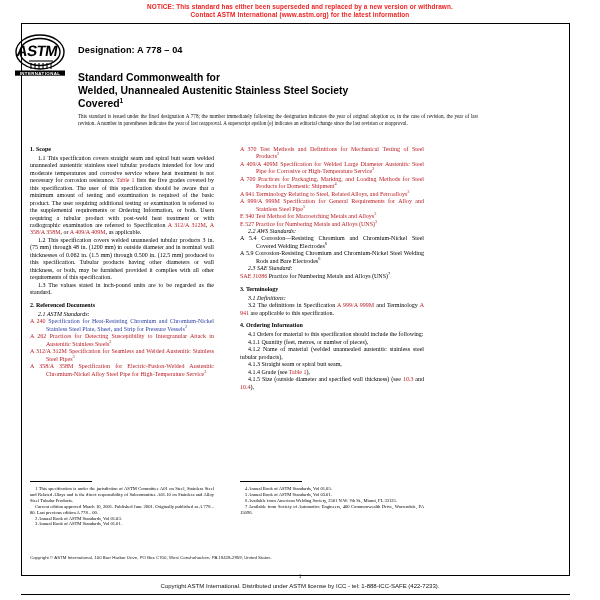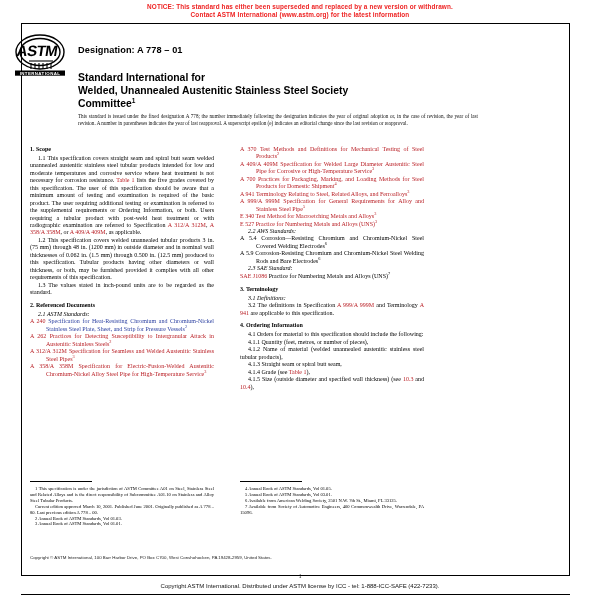--- a/index.html
+++ b/index.html
@@ -193,26 +193,26 @@
       </g>
       <g fill="#000" stroke="#000" stroke-width="1.1">
         <path d="M16 28 L40 28"></path>
         <path d="M18 30 L18 36 M22 30 L22 36 M26 30 L26 36 M30 30 L30 36 M34 30 L34 36 M38 30 L38 36"></path>
       </g>
       <rect x="2" y="37.5" width="50" height="5.2" fill="#000"></rect>
       <text x="27" y="41.7" font-size="4.4" text-anchor="middle" fill="#fff" font-family="'Liberation Sans', sans-serif" font-weight="bold" letter-spacing="0.4">INTERNATIONAL</text>
     </svg>
   </div>
 
-  <div class="designation">Designation: A 778 – 01</div>
+  <div class="designation">Designation: A 778 – 04</div>
 
   <div class="title-block">
-    <div>Standard International for</div>
+    <div>Standard Commonwealth for</div>
     <div>Welded, Unannealed Austenitic Stainless Steel Society</div>
-    <div><span>Committee</span><sup>1</sup></div>
+    <div><span>Covered</span><sup>1</sup></div>
   </div>
 
   <div class="intro">This standard is issued under the fixed designation A 778; the number immediately following the designation indicates the year of original adoption or, in the case of revision, the year of last revision. A number in parentheses indicates the year of last reapproval. A superscript epsilon (e) indicates an editorial change since the last revision or reapproval.</div>
 
   <div class="col left">
 
     <div class="sec-head">1. Scope</div>
 
     <p class="para"><span>1.1 This specification covers straight seam and spiral butt seam welded unannealed austenitic stainless steel tubular products intended for low and moderate temperatures and corrosive service where heat treatment is not necessary for corrosion resistance. </span><span class="link">Table 1</span><span> lists the five grades covered by this specification. The user of this specification should be aware that a minimum amount of testing and examination is required of the basic product. The user requiring additional testing or examination is referred to the supplemental requirements or Ordering Information, or both. Users requiring a tubular product with post-weld heat treatment or with radiographic examination are referred to Specification </span><span class="link">A 312/</span><span class="link">A 312M</span><span>, </span><span class="link">A 358/A 358M</span><span>, or </span><span class="link">A 409/A 409M</span><span>, as applicable.</span></p>
 

